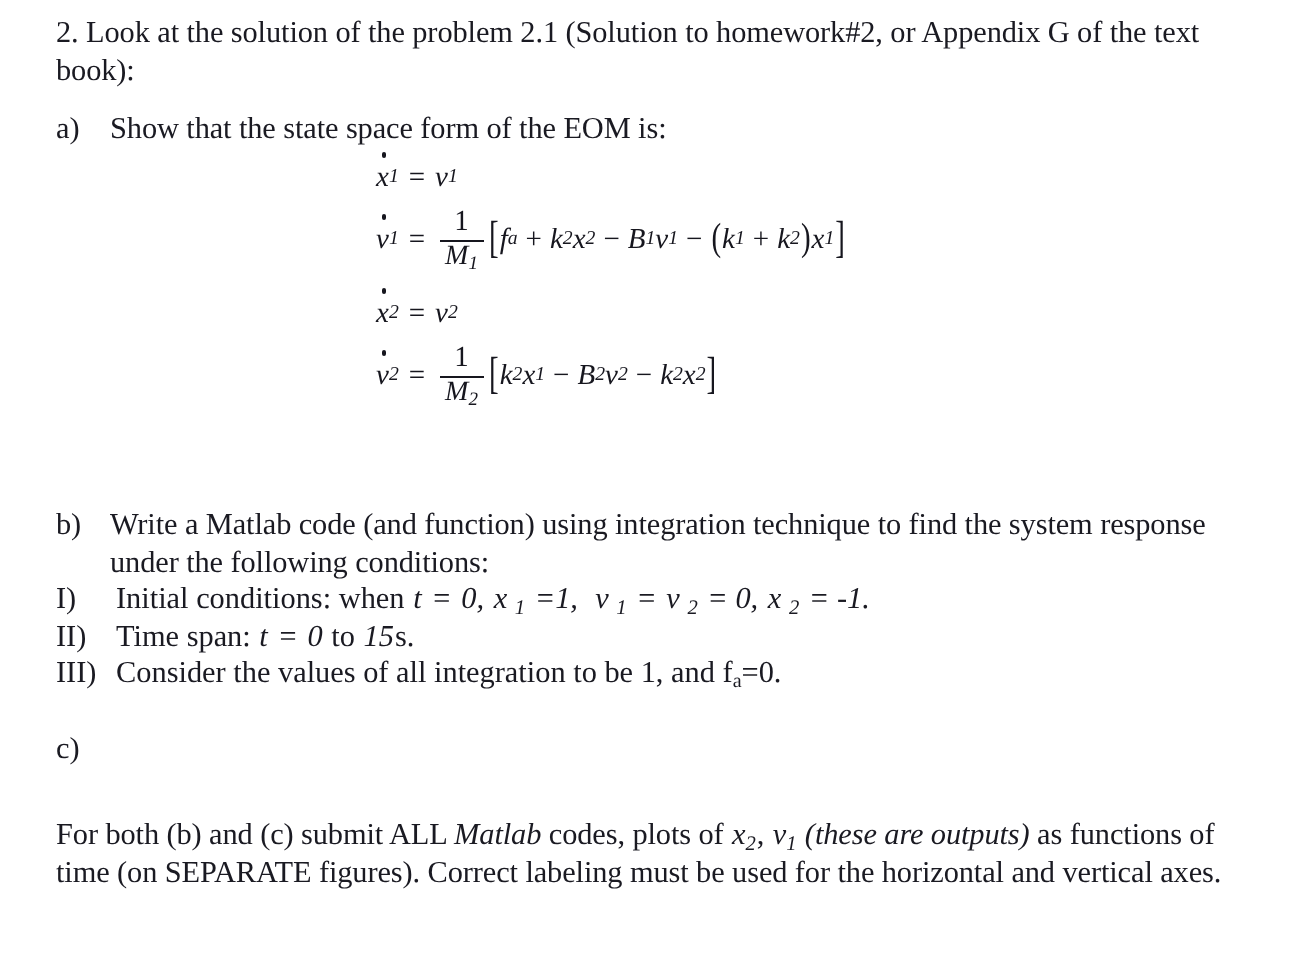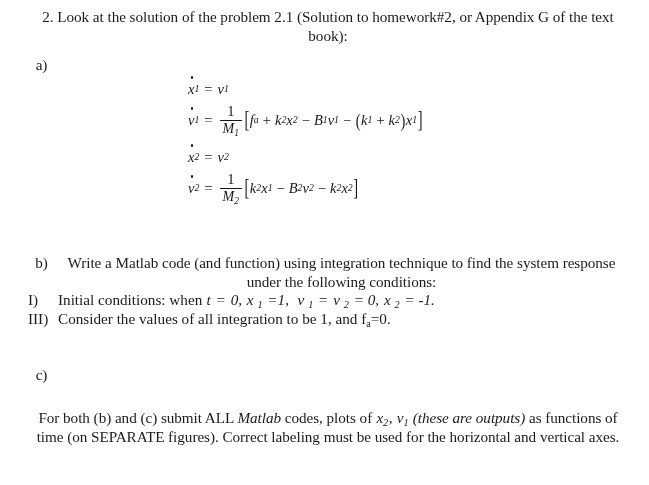--- a/index.html
+++ b/index.html
@@ -25,21 +25,21 @@
     height: 485px;
     padding: 0;
   }
 
   
   .para {
     position: absolute;
     font-size: 15.2px;
     line-height: 18.6px;
     letter-spacing: -0.05px;
-    text-align: center;
+    text-align: left;
   }
 
   .intro {
     left: 28px;
     top: 8px;
     width: 600px;
   }
 
   .item-a {
     left: 28px;
@@ -209,20 +209,21 @@
 </style>
 </head>
 <body>
 
 <div class="page">
 
   <div class="para intro">2. Look at the solution of the problem 2.1 (Solution to homework#2, or Appendix G of the text book):</div>
 
   <div class="para item-a">
     <span class="marker">a)</span>
+    <span class="itext">Show that the state space form of the EOM is:</span>
   </div>
 
   <div class="equations">
 
     <div class="eq eq-1">
       <span class="dotted">x</span>
         <sub>1</sub>
       <span class="eqsign">=</span>
       <span class="v">v</span>
         <sub>1</sub>
@@ -304,20 +305,24 @@
     <span class="itext">Write a Matlab code (and function) using integration technique to find the system response under the following conditions:</span>
   </div>
 
   <div class="roman-list">
 
     <div class="roman-row">
       <span class="marker">I)</span>
       <span class="rtext"><span>Initial conditions: when </span><span class="mathvar">t</span> <span class="mathvar">=</span> <span class="mathvar">0,</span> <span class="mathvar"><span>x</span> <sub>1</sub></span> <span class="mathvar">=1,</span>&nbsp; <span class="mathvar"><span>v</span> <sub>1</sub></span> <span class="mathvar">=</span> <span class="mathvar"><span>v</span> <sub>2</sub></span> <span class="mathvar">= 0,</span> <span class="mathvar"><span>x</span> <sub>2</sub></span> <span class="mathvar">= -1.</span></span>
     </div>
 
+    <div class="roman-row">
+      <span class="marker">II)</span>
+      <span class="rtext"><span>Time span: </span><span class="mathvar">t</span> <span class="mathvar">=</span> <span class="mathvar">0</span> <span>to</span> <span class="mathvar">15</span><span>s.</span></span>
+    </div>
 
     <div class="roman-row">
       <span class="marker">III)</span>
       <span class="rtext"><span>Consider the values of all integration to be 1, and f</span><span class="subA">a</span><span>=0.</span></span>
     </div>
   </div>
 
   <div class="para item-c">
     <span class="marker">c)</span>
   </div>

